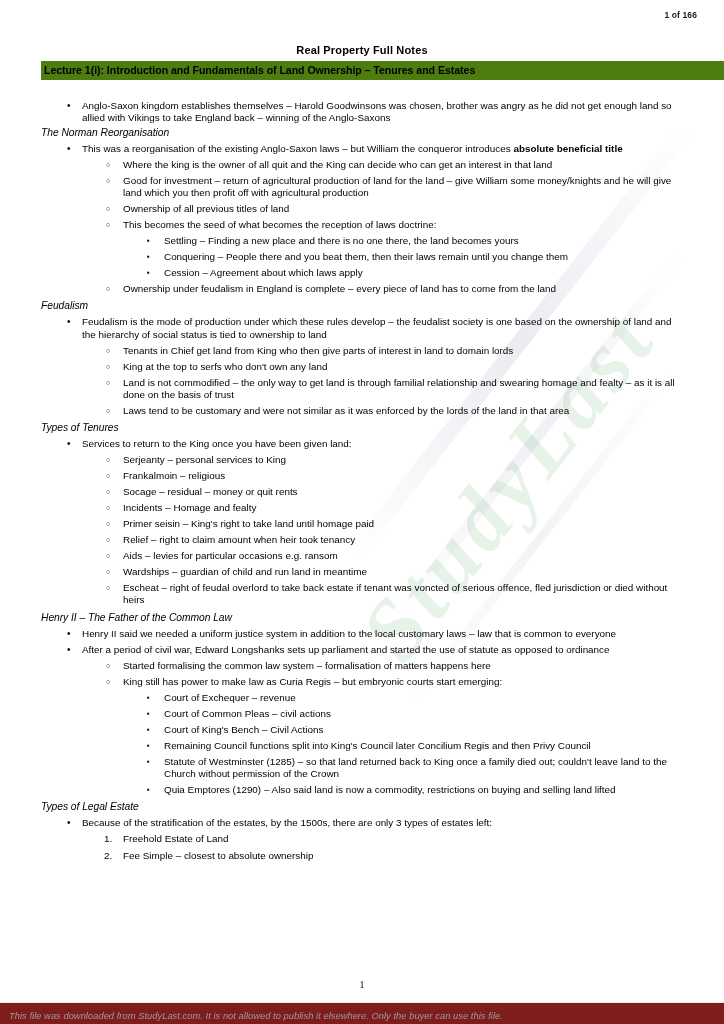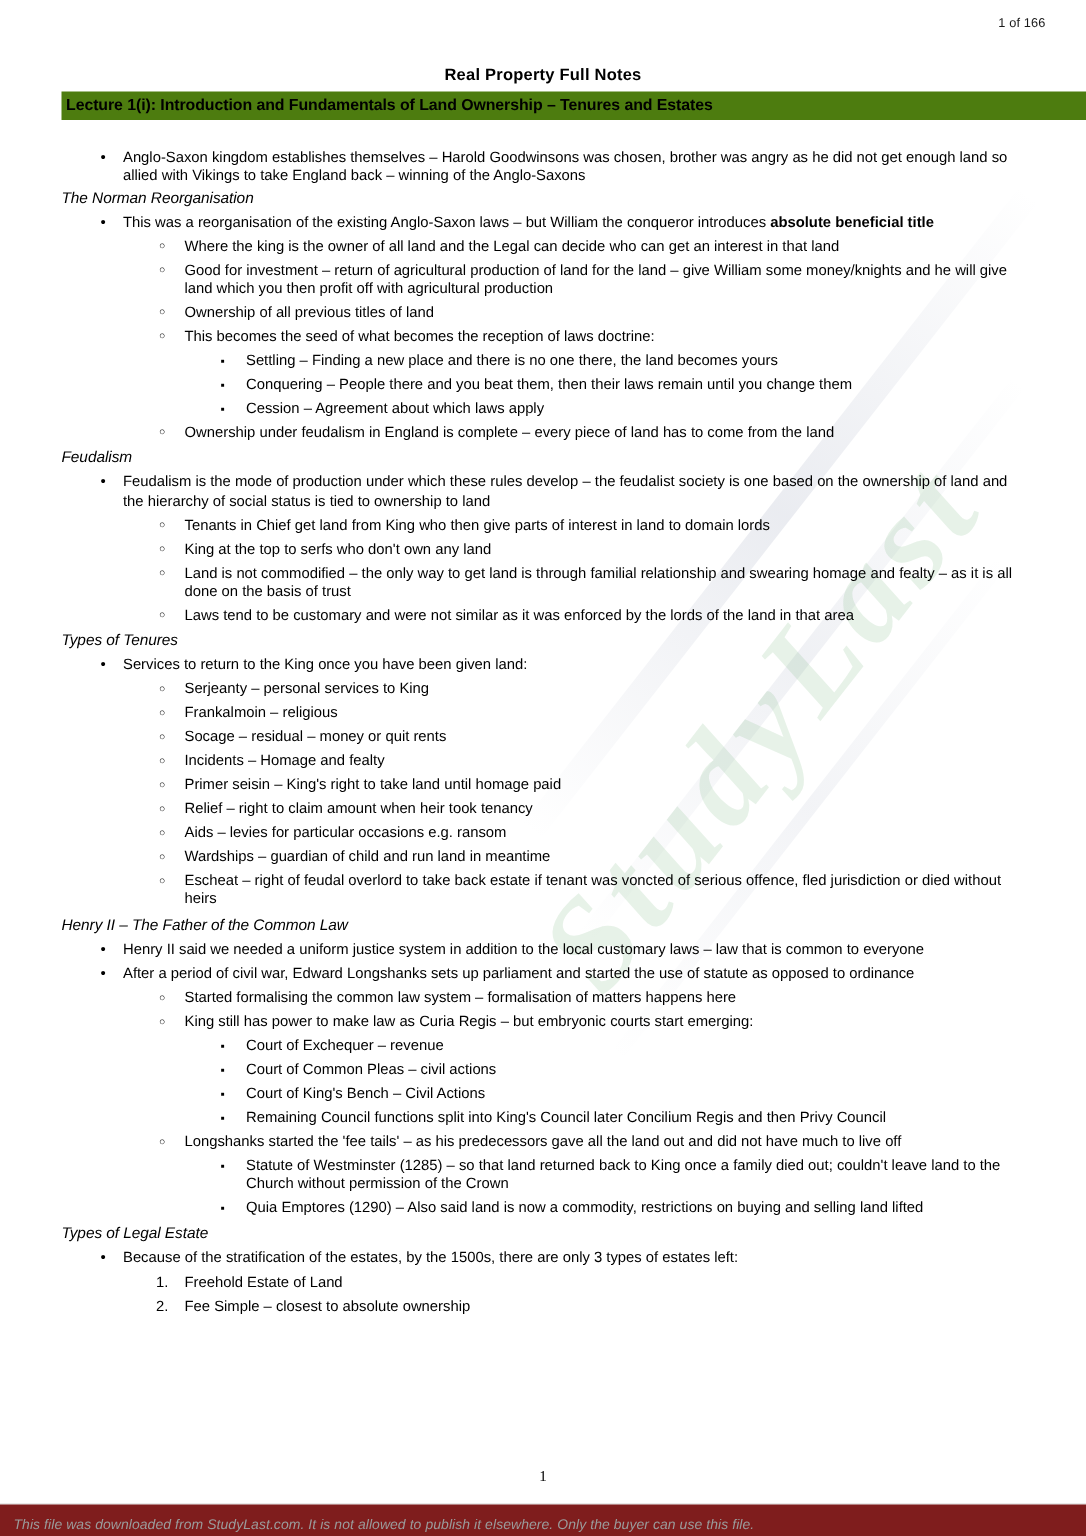--- a/index.html
+++ b/index.html
@@ -25,21 +25,21 @@
     width: 724px;
     height: 1024px;
     padding: 0;
   }
 
   .page-counter {
     position: absolute;
     top: 6px;
     right: 27px;
     font-size: 8.5px;
-    font-weight: normal;
+    font-weight: bold;
     color: #1a1a1a;
     letter-spacing: 0.1px;
   }
 
   .doc-title {
     position: absolute;
     top: 40px;
     left: 0;
     right: 0;
     text-align: center;
@@ -236,21 +236,21 @@
         <span class="txt">Anglo-Saxon kingdom establishes themselves – Harold Goodwinsons was chosen, brother was angry as he did not get enough land so allied with Vikings to take England back – winning of the Anglo-Saxons</span>
       </li>
     </ul>
 
     <div class="section-head">The Norman Reorganisation</div>
     <ul class="lvl1">
       <li>
         <span class="txt"><span>This was a reorganisation of the existing Anglo-Saxon laws – but William the conqueror introduces </span><b>absolute beneficial title</b></span>
         <ul class="lvl2">
           <li>
-              <span class="txt">Where the king is the owner of all land and the Legal can decide who can get an interest in that land</span>
+              <span class="txt">Where the king is the owner of all quit and the King can decide who can get an interest in that land</span>
             </li>
           <li>
               <span class="txt">Good for investment – return of agricultural production of land for the land – give William some money/knights and he will give land which you then profit off with agricultural production</span>
             </li>
           <li>
               <span class="txt">Ownership of all previous titles of land</span>
             </li>
           <li>
             <span class="txt">This becomes the seed of what becomes the reception of laws doctrine:</span>
             <ul class="lvl3">
@@ -351,21 +351,20 @@
                 </li>
               <li>
                   <span class="txt">Court of King's Bench – Civil Actions</span>
                 </li>
               <li>
                   <span class="txt">Remaining Council functions split into King's Council later Concilium Regis and then Privy Council</span>
                 </li>
             </ul>
           </li>
           <li>
-            <span class="txt">Longshanks started the 'fee tails' – as his predecessors gave all the land out and did not have much to live off</span>
             <ul class="lvl3">
               <li>
                   <span class="txt">Statute of Westminster (1285) – so that land returned back to King once a family died out; couldn't leave land to the Church without permission of the Crown</span>
                 </li>
               <li>
                   <span class="txt">Quia Emptores (1290) – Also said land is now a commodity, restrictions on buying and selling land lifted</span>
                 </li>
             </ul>
           </li>
         </ul>

